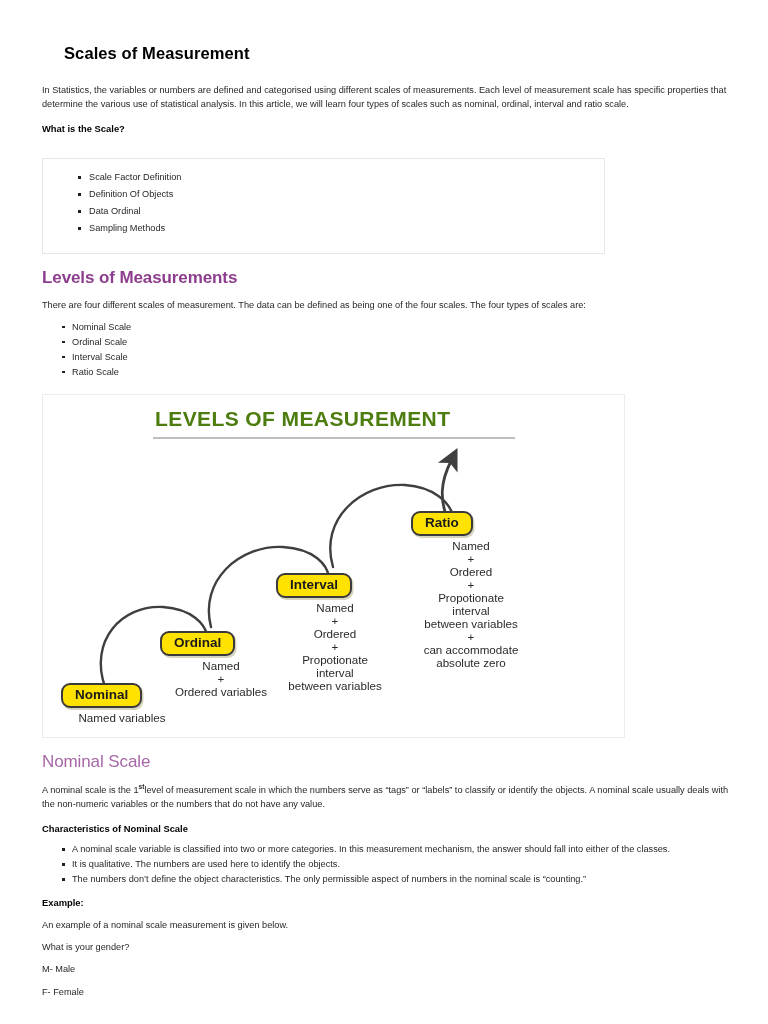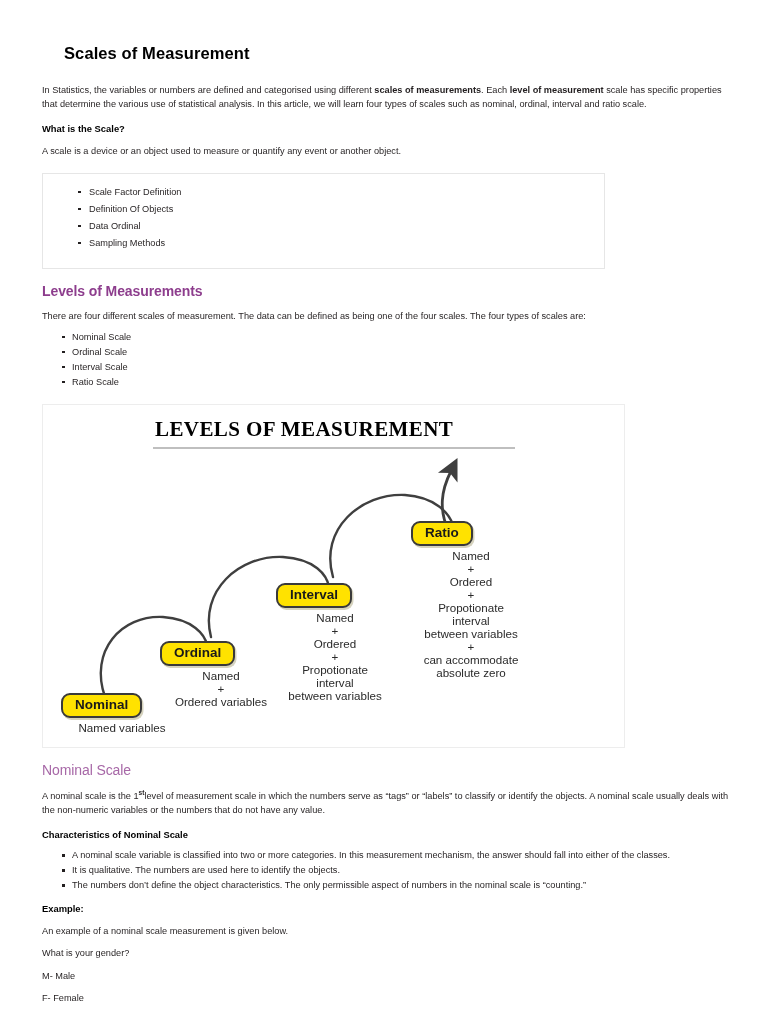--- a/index.html
+++ b/index.html
@@ -46,21 +46,21 @@
     color: #231f20;
     text-align: left;
   }
   .gap-20 { height: 20px; }
   .gap-14 { height: 14px; }
   .gap-12 { height: 12px; }
   .gap-10 { height: 10px; }
   .gap-8  { height: 8px; }
   .gap-7  { height: 7px; }
 
-  .bold { font-weight: bold; }
+  .bold { font-weight: normal; }
 
   h4.sub-head {
     font-size: 9.4px;
     font-weight: bold;
     margin: 0;
     padding: 0;
     color: #000;
   }
 
   .framed-box {
@@ -87,21 +87,21 @@
     content: "";
     position: absolute;
     left: -11px;
     top: 7px;
     width: 2.5px;
     height: 2.5px;
     background: #231f20;
   }
 
   h2.section-head {
-    font-size: 14px;
+    font-size: 17px;
     font-weight: bold;
     margin: 0;
     padding: 0;
     color: #8d3d8d;
     letter-spacing: -0.1px;
   }
   h2.section-head.light {
     color: #a768a7;
     font-weight: normal;
   }
@@ -143,23 +143,23 @@
     left: 0; top: 0;
     width: 583px;
     height: 344px;
   }
   .diag-title {
     position: absolute;
     left: 112px;
     top: 12px;
     font-size: 21px;
     font-weight: bold;
-    color: #000000;
+    color: #4d7c0f;
     letter-spacing: 0.4px;
-    font-family: Liberation Serif, serif;
+    font-family: Liberation Sans, sans-serif;
   }
   .diag-rule {
     position: absolute;
     left: 110px;
     top: 42px;
     width: 362px;
     height: 2px;
     background: #bfbfbf;
   }
   svg.arcs {
@@ -204,21 +204,20 @@
     <div class="gap-20"></div>
 
     <p class="body-text"><span>In Statistics, the variables or numbers are defined and categorised using different </span><span class="bold">scales of measurements</span><span>. Each </span><span class="bold">level of measurement</span><span> scale has specific properties that determine the various use of statistical analysis. In this article, we will learn four types of scales such as nominal, ordinal, interval and ratio scale.</span></p>
 
     <div class="gap-12"></div>
 
     <h4 class="sub-head">What is the Scale?</h4>
 
     <div class="gap-10"></div>
 
-    <p class="body-text">A scale is a device or an object used to measure or quantify any event or another object.</p>
 
     <div class="framed-box">
       <ul class="plain-list">
         <li>Scale Factor Definition</li>
         <li>Definition Of Objects</li>
         <li>Data Ordinal</li>
         <li>Sampling Methods</li>
       </ul>
     </div>
 

